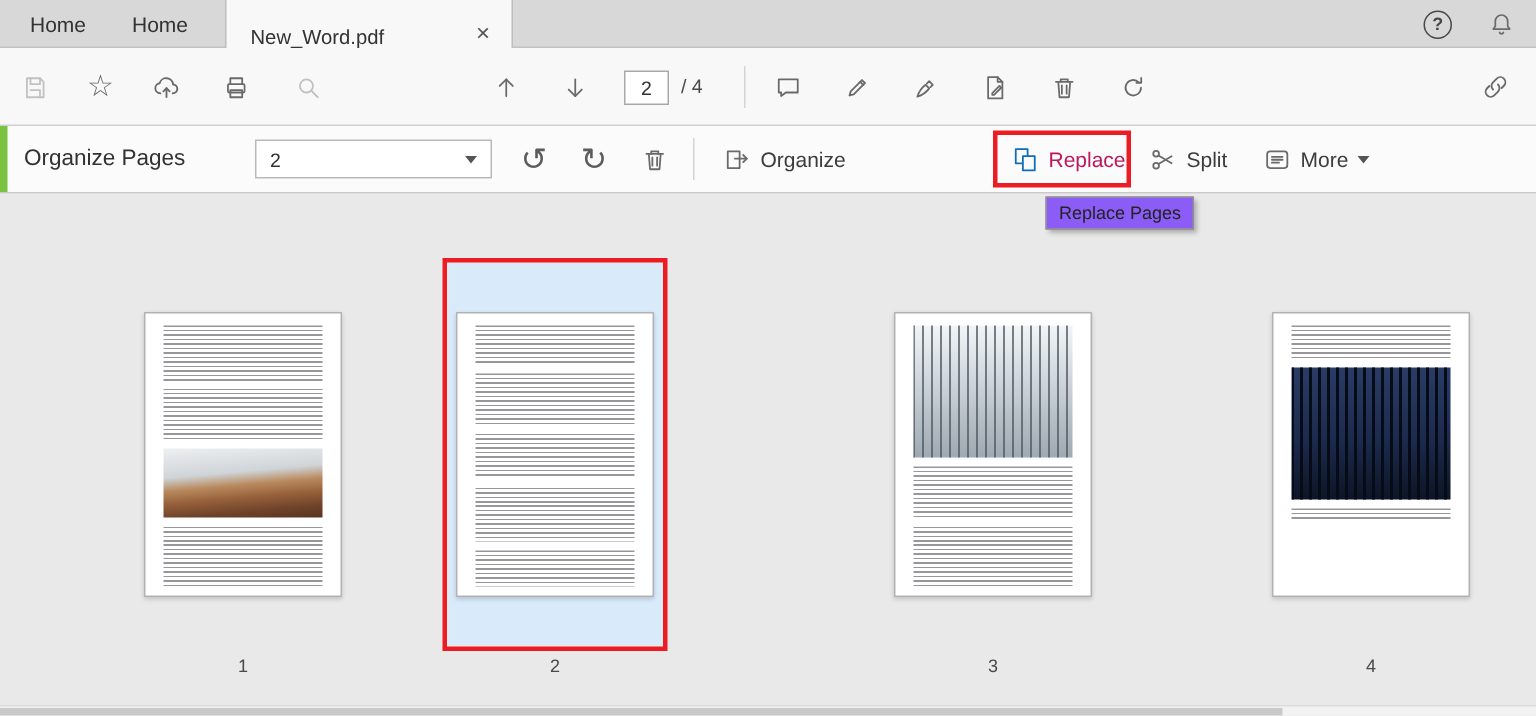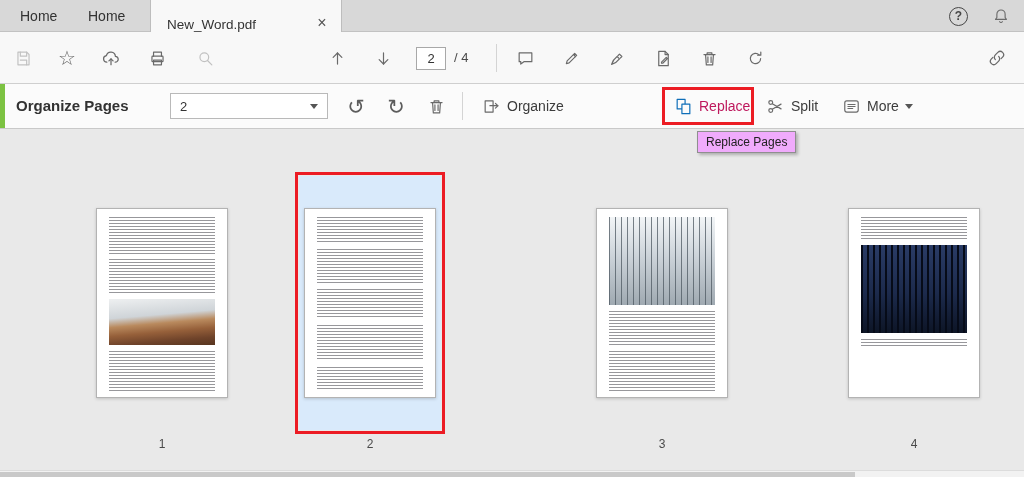--- a/index.html
+++ b/index.html
@@ -20,34 +20,34 @@
   .ic{stroke:#6a6a6a;fill:none;stroke-width:1.5;stroke-linecap:round;stroke-linejoin:round}
   .ic.dis{stroke:#c1c1c1}
   .glyph{font-size:20px;color:#6a6a6a;line-height:1}
   .pageinput{position:absolute;left:416px;top:15px;width:30px;height:23px;border:1px solid #a8a8a8;background:#fff;font-size:13px;color:#333;text-align:center;line-height:21px;cursor:text}
   .pagetotal{position:absolute;left:454px;top:0;height:52px;line-height:52px;font-size:13px;color:#4a4a4a}
   .vdiv{position:absolute;top:12px;width:1px;height:28px;background:#d4d4d4}
 
   
   .ob{position:absolute;left:0;top:84px;width:100%;height:45px;background:#fbfbfb;border-bottom:1px solid #c9c9c9}
   .greenbar{position:absolute;left:0;top:0;width:5px;height:44px;background:#7cc242}
-  .ob-title{position:absolute;left:16px;top:0;height:44px;line-height:44px;font-size:15px;font-weight:bold;color:#323232}
+  .ob-title{position:absolute;left:16px;top:0;height:44px;line-height:44px;font-size:15px;font-weight:normal;color:#323232}
   .dropdown{position:absolute;left:170px;top:9px;width:158px;height:26px;border:1px solid #b9b9b9;background:#fff;display:flex;align-items:center;padding:0 9px;font-size:13px;color:#333;cursor:pointer}
   .caret{width:0;height:0;border-left:4px solid transparent;border-right:4px solid transparent;border-top:5px solid #555}
   .dropdown .caret{margin-left:auto}
   .obtn{position:absolute;top:7px;width:32px;height:30px;display:flex;align-items:center;justify-content:center;cursor:pointer}
   .obtn .glyph{font-size:21px;color:#5c5c5c}
   .tbtn{position:absolute;top:0;height:44px;display:flex;align-items:center;gap:6px;font-size:14px;color:#3c3c3c;cursor:pointer;white-space:nowrap}
   .blue{color:#be185d}
   .blue .ic{stroke:#0e6eb8}
   .odiv{position:absolute;top:8px;width:1px;height:28px;background:#d4d4d4}
 
   
   .redbox{position:absolute;border:3px solid #ec1c24;pointer-events:none}
-  .tooltip{position:absolute;left:697px;top:131px;background:#f0abfc;border:1px solid #8f8f8f;box-shadow:2px 2px 3px rgba(0,0,0,.25);font-size:12px;color:#222;padding:3px 8px;white-space:nowrap}
+  .tooltip{position:absolute;left:697px;top:131px;background:#8b5cf6;border:1px solid #8f8f8f;box-shadow:2px 2px 3px rgba(0,0,0,.25);font-size:12px;color:#222;padding:3px 8px;white-space:nowrap}
 
   
   .content{position:absolute;left:0;top:129px;width:100%;height:348px}
   .sel{position:absolute;left:299px;top:47px;width:142px;height:254px;background:#d9eafb}
   .page{position:absolute;width:132px;height:190px;background:#fff;border:1px solid #b3b3b3;box-shadow:0 1px 3px rgba(0,0,0,.18);cursor:pointer}
   .tl{position:absolute;left:12px;right:12px;background-image:repeating-linear-gradient(to bottom,#97979b 0,#97979b 1px,transparent 1px,transparent 3px)}
   .pimg{position:absolute;left:12px;right:12px}
   .img-mountain{background:linear-gradient(175deg,#eef0f1 0%,#cfd4d8 36%,#b98a5e 52%,#96603a 68%,#6f432a 85%,#57351f 100%)}
   .img-snow{background-image:repeating-linear-gradient(90deg,rgba(77,88,97,.75) 0 1px,transparent 1px 6px),linear-gradient(180deg,#f2f5f7 0%,#ccd3d9 45%,#9fa9b1 100%)}
   .img-darkforest{background-image:repeating-linear-gradient(90deg,#060b18 0 2px,rgba(0,0,0,0) 2px 6px),linear-gradient(180deg,#2a3c66 0%,#1c2a4c 55%,#0d1526 100%)}

